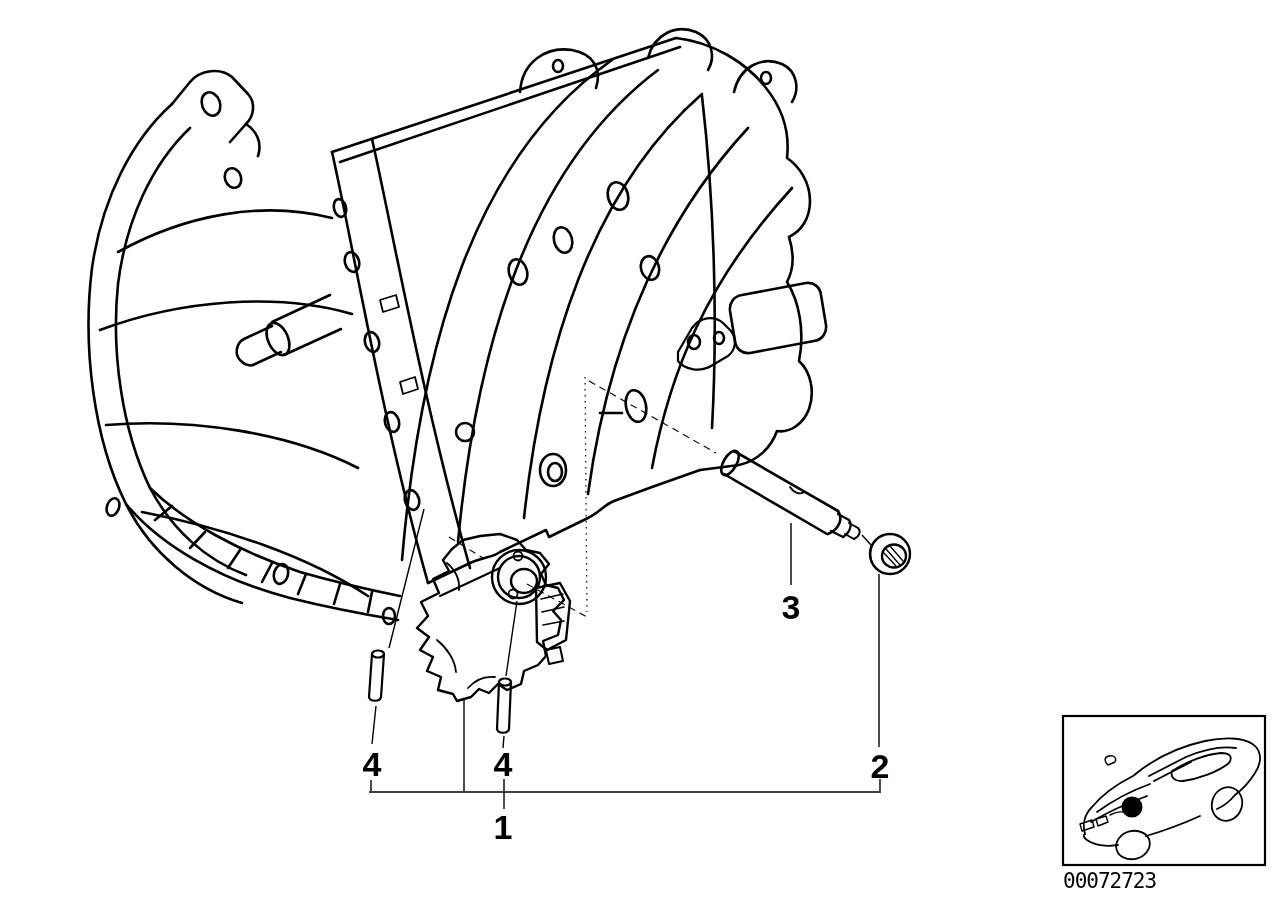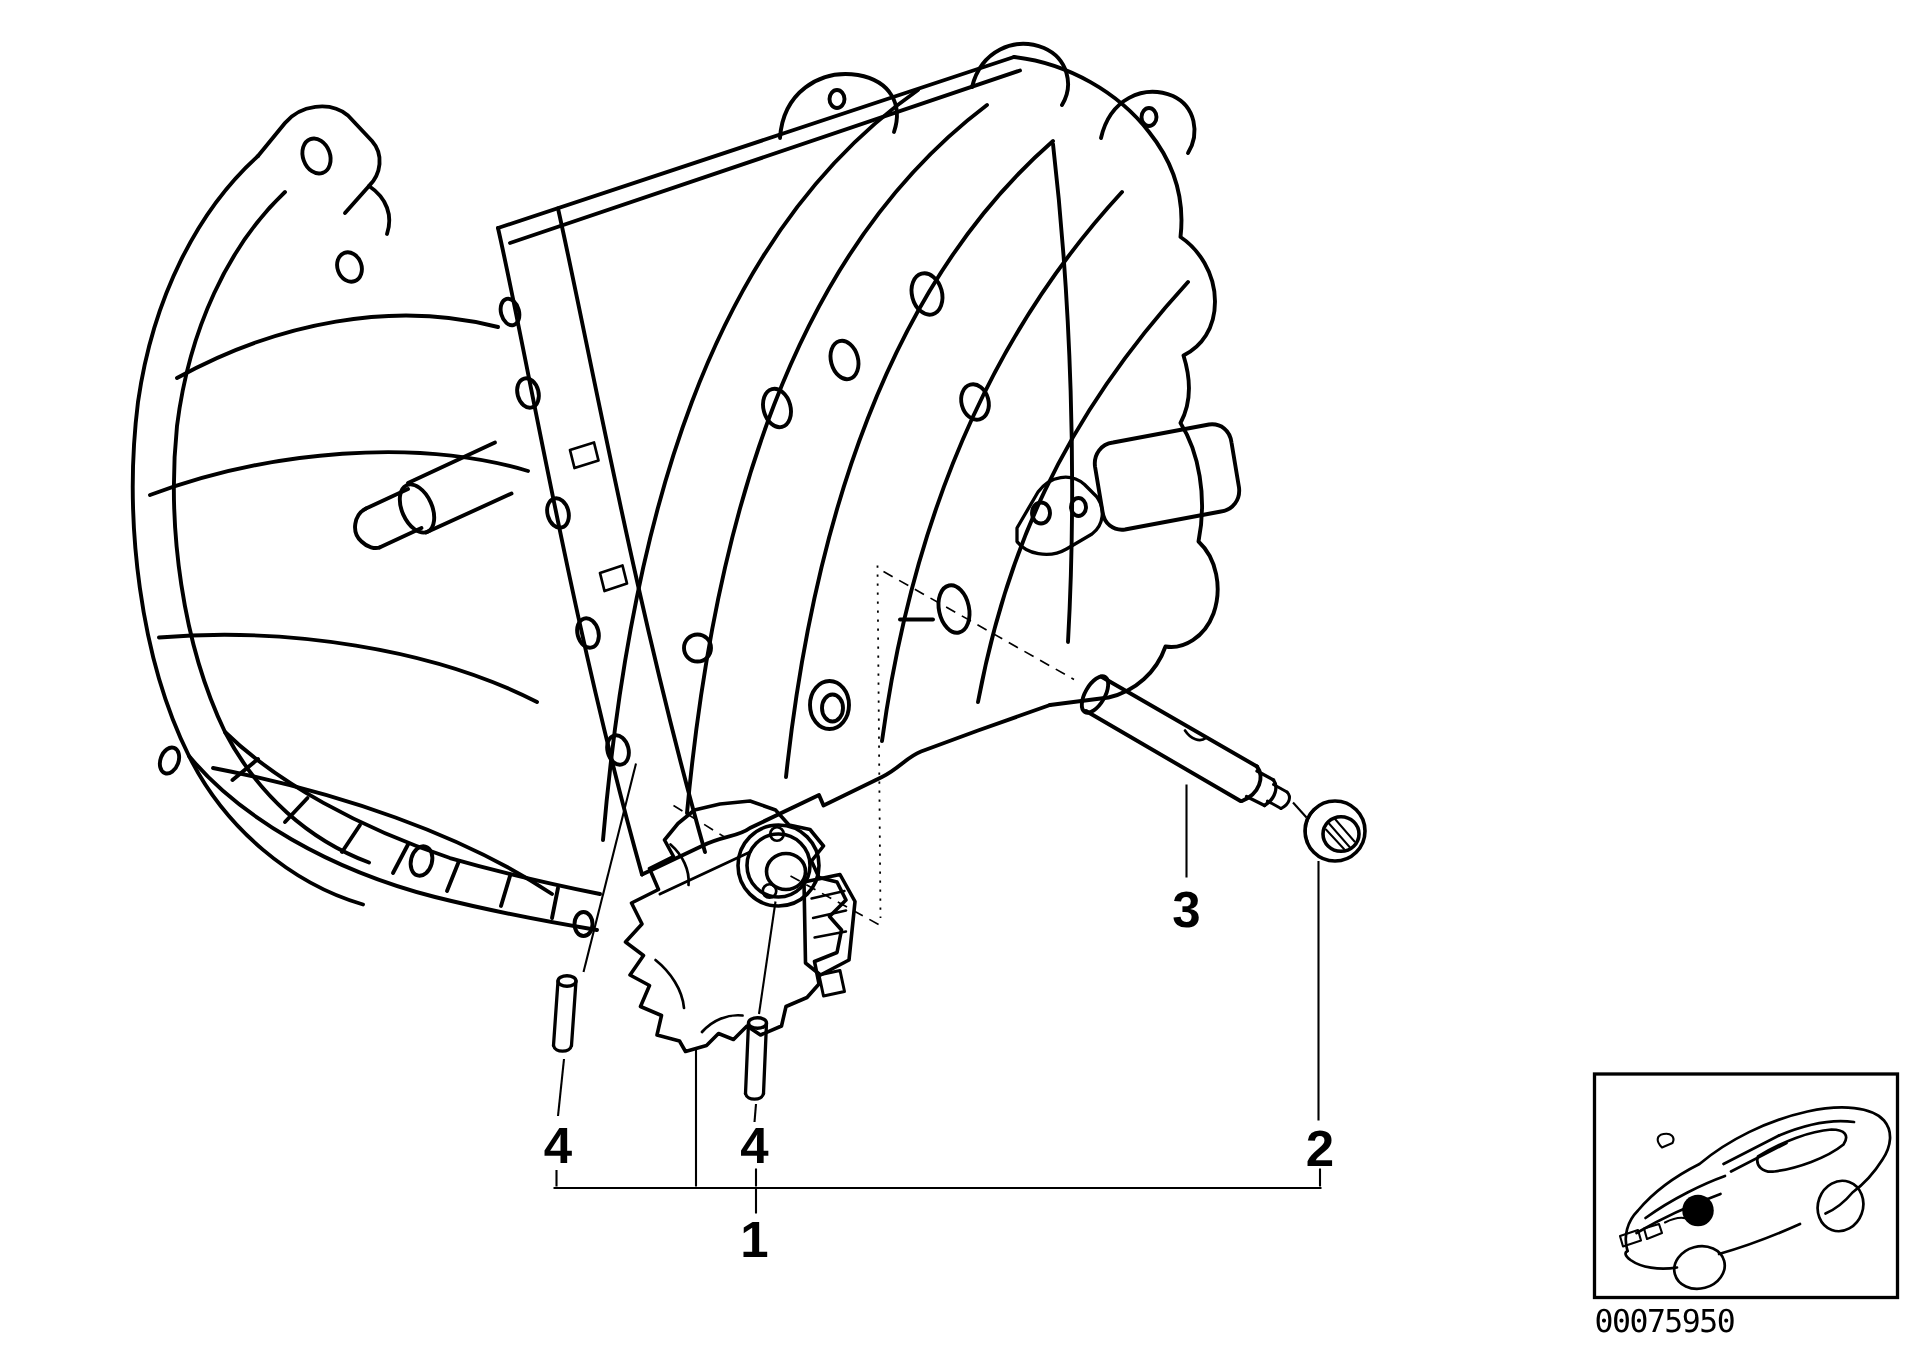--- a/index.html
+++ b/index.html
@@ -214,14 +214,14 @@
       <circle cx="1132" cy="807" r="10.5" fill="#000"></circle>
     </g>
   </svg>
 
   <div class="callout" style="left:503px;top:827px">1</div>
   <div class="callout" style="left:880px;top:766px">2</div>
   <div class="callout" style="left:791px;top:607px">3</div>
   <div class="callout" style="left:372px;top:764px">4</div>
   <div class="callout" style="left:503px;top:764px">4</div>
 
-  <div class="image-code">00075950</div>
+  <div class="image-code">00072723</div>
 </div>
 
 </body></html>

